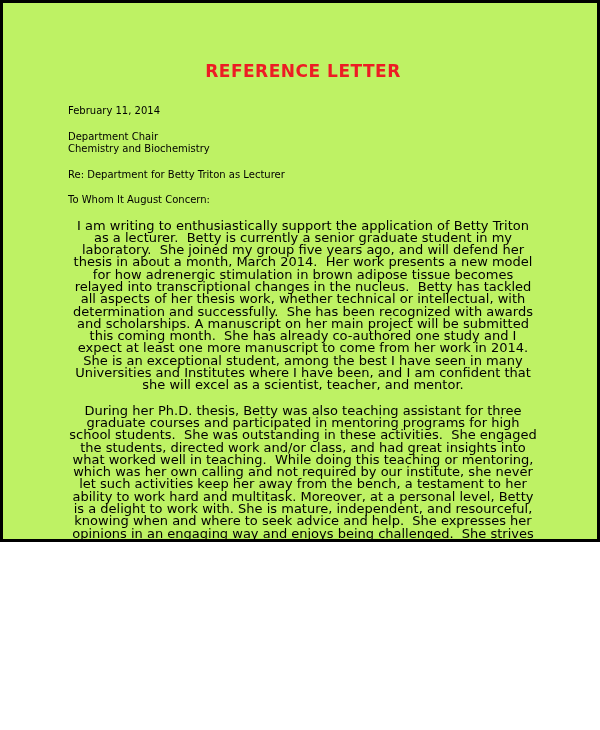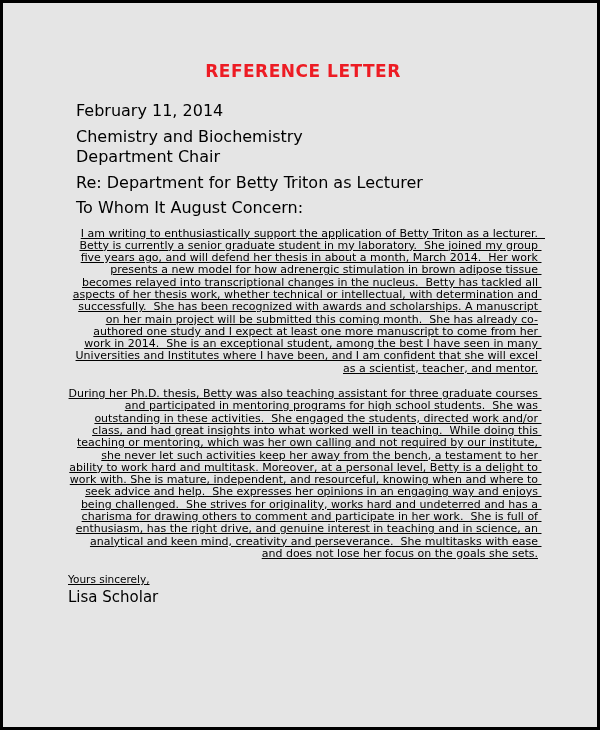--- a/index.html
+++ b/index.html
@@ -3,57 +3,56 @@
 <meta charset="utf-8">
 <style>
   html, body {
     margin: 0;
     padding: 0;
     background: #ffffff;
   }
   .page {
     position: relative;
     width: 600px;
-    height: 730px;
+    height: 542px;
     box-sizing: border-box;
-    background: #e5e5e5;
+    background: #bef264;
     border: 3px solid #000000;
     font-family: "DejaVu Sans", "Liberation Sans", sans-serif;
     color: #000000;
     overflow: hidden;
     padding-left: 37px;
   }
   .content {
     position: absolute;
     left: 65px;
     top: 58px;
     width: 470px;
   }
   .letter-title {
     margin: 0 0 24px 0;
     text-align: center;
     font-size: 17px;
     font-weight: bold;
     letter-spacing: 0.5px;
   }
   .line-block {
-    font-size: 16px;
+    font-size: 10px;
     line-height: 12.5px;
-    margin: 8px;
+    margin: 0;
   }
   .block-gap {
     margin-bottom: 13px;
   }
   .body-para {
-    font-size: 11px;
+    font-size: 13px;
     line-height: 12.3px;
     margin: 0 0 13px 0;
     white-space: pre-wrap;
-    text-align: right;
-    text-decoration: underline;
+    text-align: center;
   }
   .closing {
     font-size: 10.5px;
     line-height: 12.5px;
     margin: 0 0 2px 0;
     text-decoration: underline;
   }
   .signature {
     font-size: 15px;
     line-height: 18px;
@@ -64,22 +63,22 @@
 <body>
 
 <div class="page">
   <div class="content">
 
     <h1 class="letter-title" style="color: rgb(237, 28, 36);">REFERENCE LETTER</h1>
 
     <p class="line-block block-gap">February 11, 2014</p>
 
     <div class="block-gap">
+      <p class="line-block">Department Chair</p>
       <p class="line-block">Chemistry and Biochemistry</p>
-      <p class="line-block">Department Chair</p>
     </div>
 
     <p class="line-block block-gap">Re: Department for Betty Triton as Lecturer</p>
 
     <p class="line-block block-gap">To Whom It August Concern:</p>
 
     <p class="body-para">I am writing to enthusiastically support the application of Betty Triton as a lecturer.  Betty is currently a senior graduate student in my laboratory.  She joined my group five years ago, and will defend her thesis in about a month, March 2014.  Her work presents a new model for how adrenergic stimulation in brown adipose tissue becomes relayed into transcriptional changes in the nucleus.  Betty has tackled all aspects of her thesis work, whether technical or intellectual, with determination and successfully.  She has been recognized with awards and scholarships. A manuscript on her main project will be submitted this coming month.  She has already co-authored one study and I expect at least one more manuscript to come from her work in 2014.  She is an exceptional student, among the best I have seen in many Universities and Institutes where I have been, and I am confident that she will excel as a scientist, teacher, and mentor.</p>
 
     <p class="body-para">During her Ph.D. thesis, Betty was also teaching assistant for three graduate courses and participated in mentoring programs for high school students.  She was outstanding in these activities.  She engaged the students, directed work and/or class, and had great insights into what worked well in teaching.  While doing this teaching or mentoring, which was her own calling and not required by our institute, she never let such activities keep her away from the bench, a testament to her ability to work hard and multitask. Moreover, at a personal level, Betty is a delight to work with. She is mature, independent, and resourceful, knowing when and where to seek advice and help.  She expresses her opinions in an engaging way and enjoys being challenged.  She strives for originality, works hard and undeterred and has a charisma for drawing others to comment and participate in her work.  She is full of enthusiasm, has the right drive, and genuine interest in teaching and in science, an analytical and keen mind, creativity and perseverance.  She multitasks with ease and does not lose her focus on the goals she sets.</p>
 

